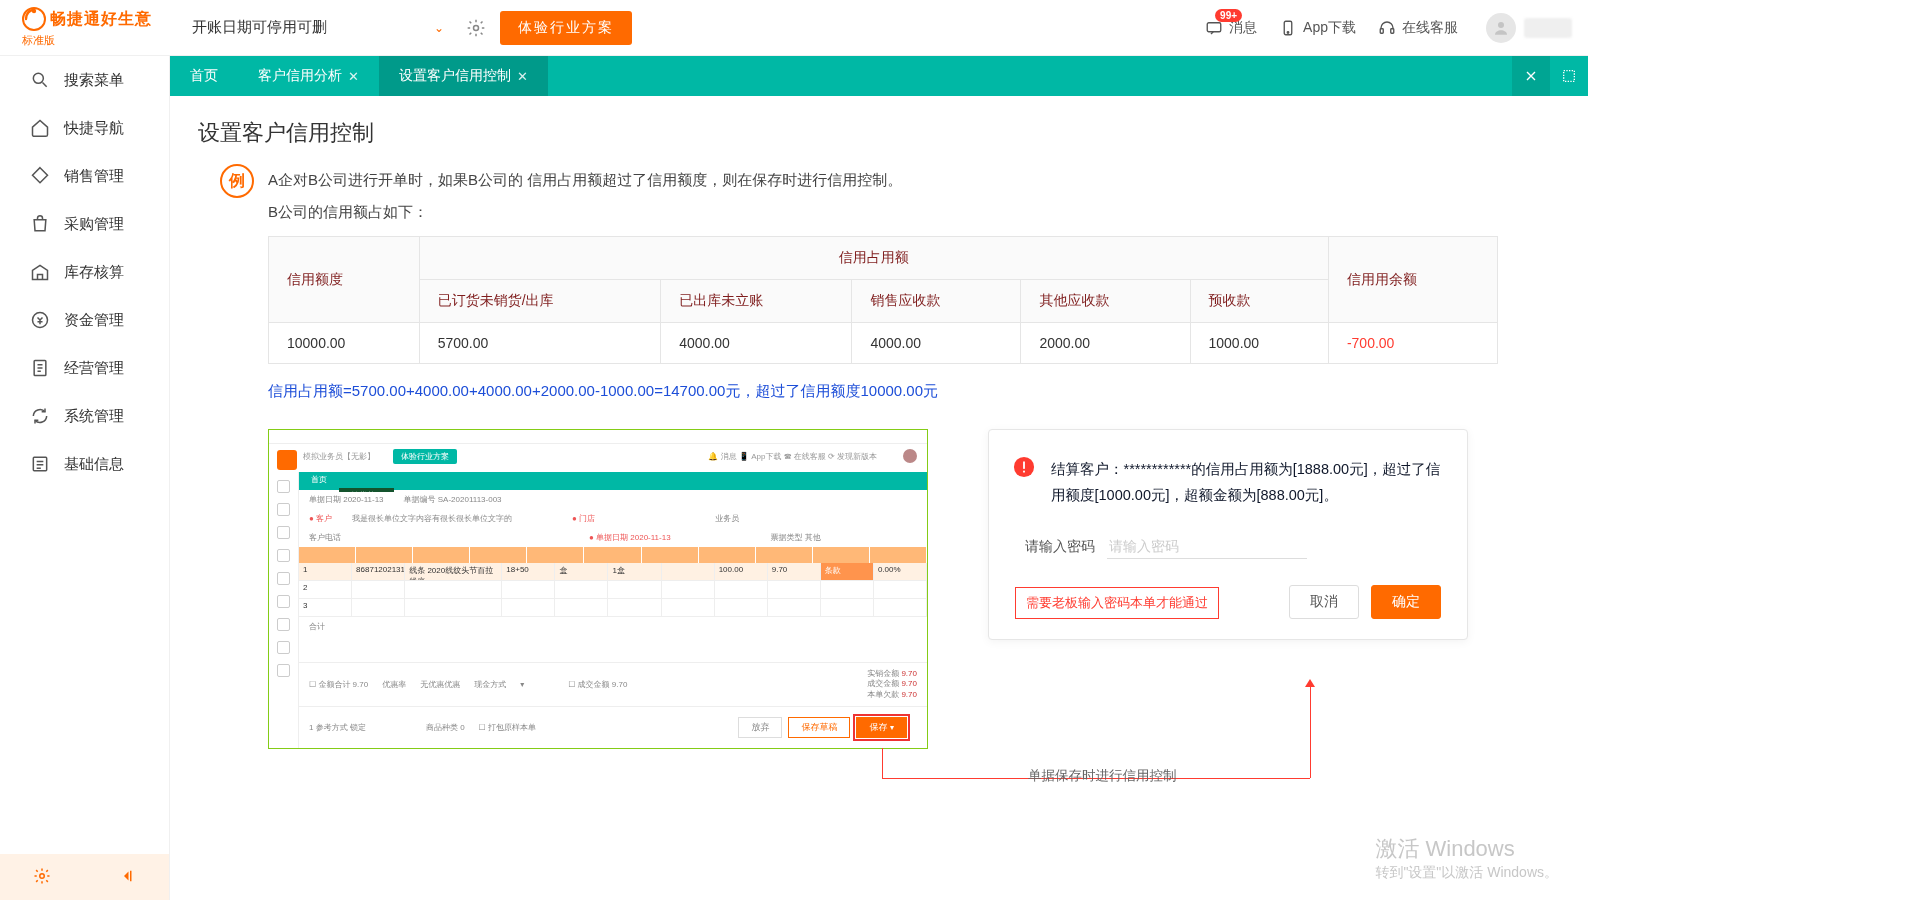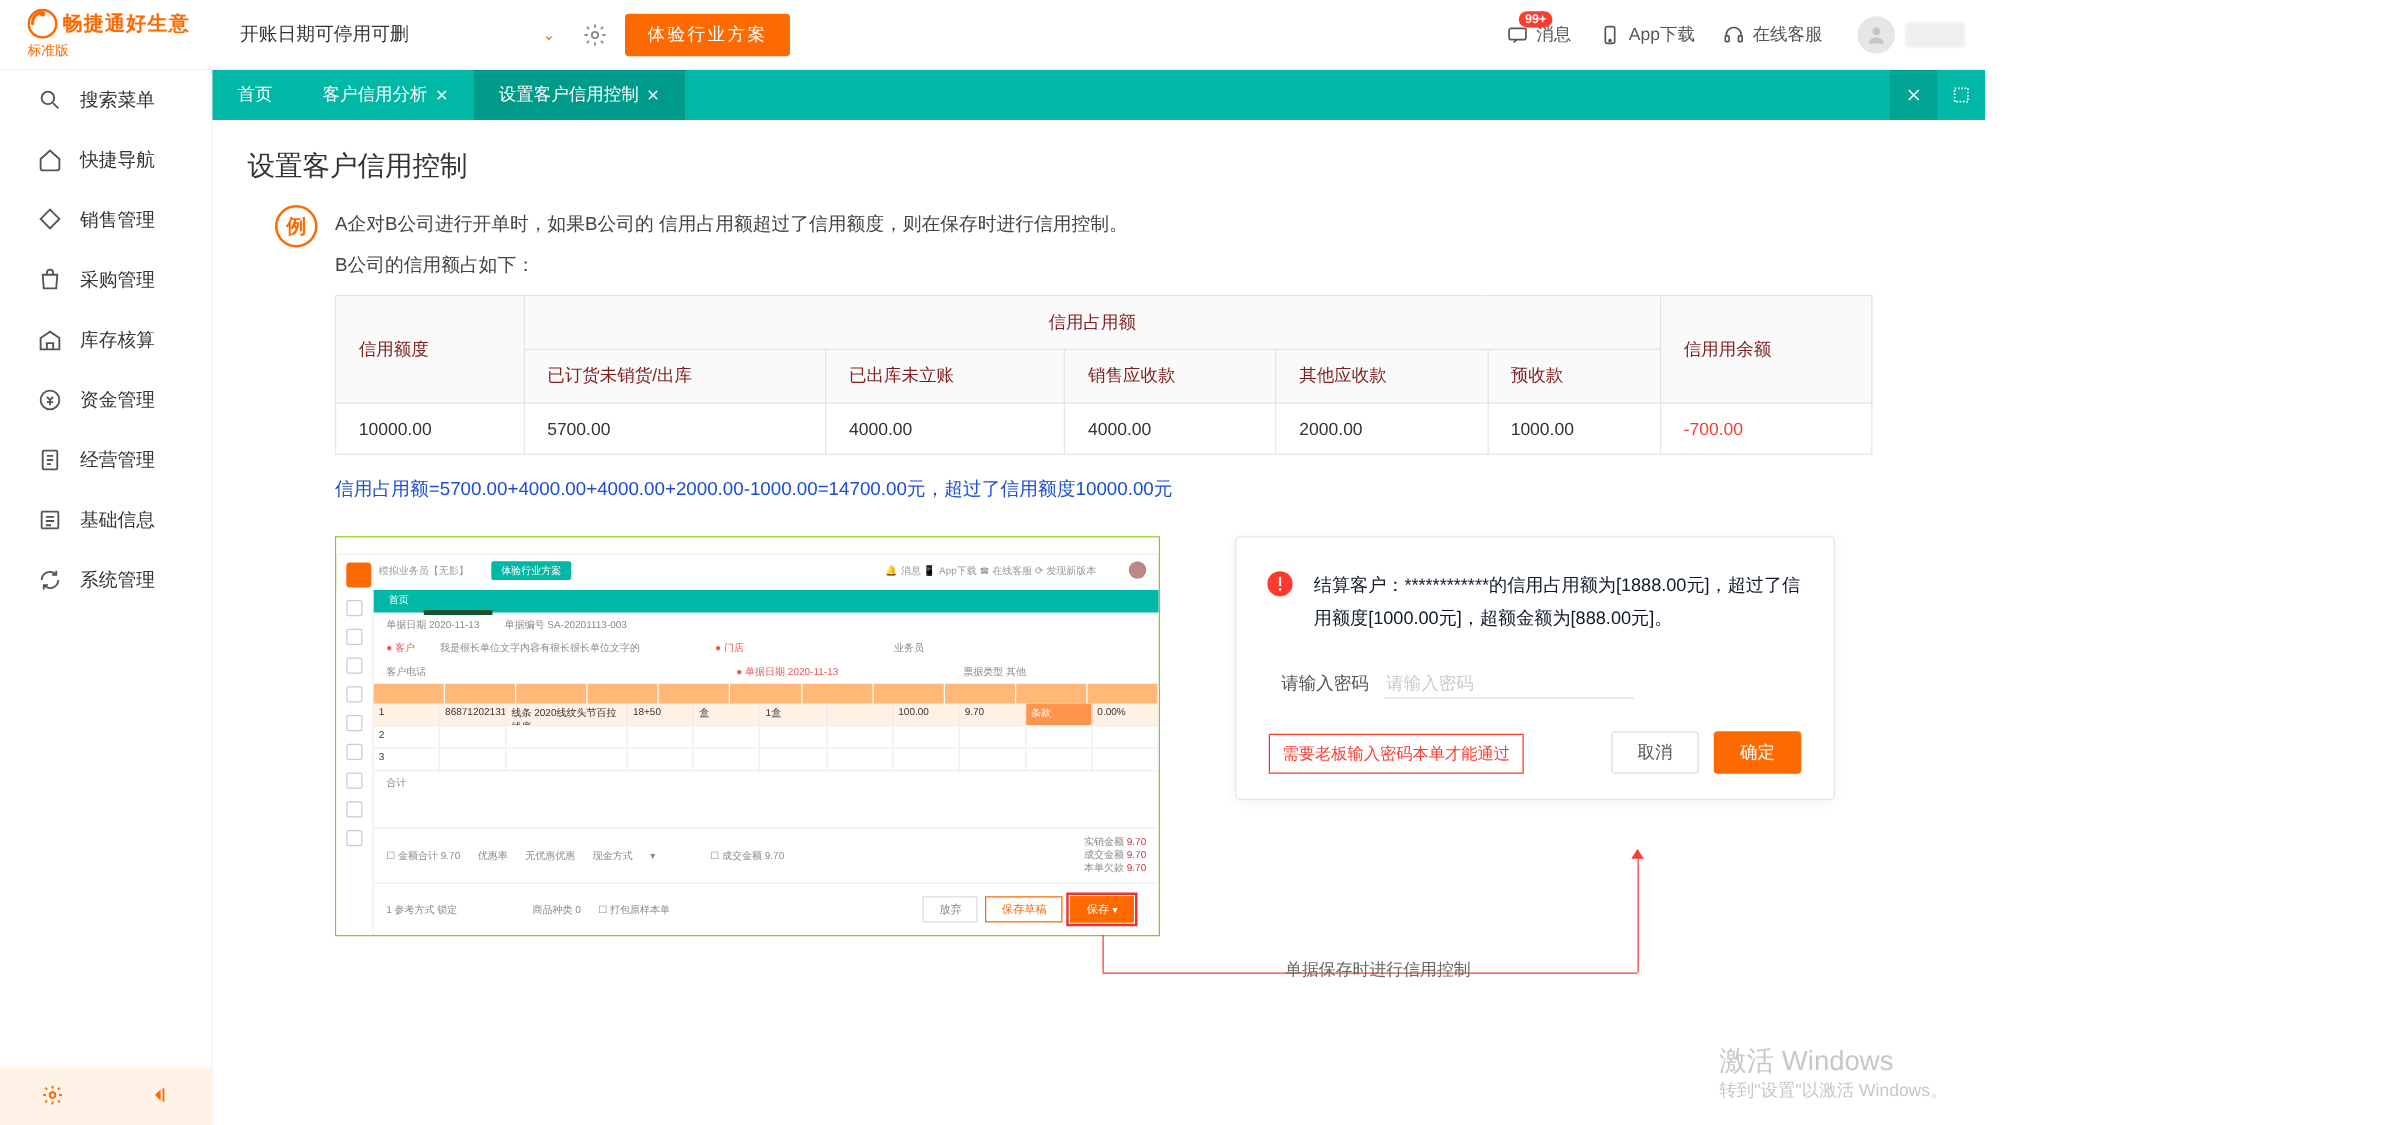--- a/index.html
+++ b/index.html
@@ -251,31 +251,31 @@
       </div>
       <div class="sb-item">
         <svg viewBox="0 0 24 24" fill="none" stroke="currentColor" stroke-width="1.8">
             <rect x="5" y="3" width="14" height="18" rx="1"></rect>
             <path d="M9 8h6M9 12h6M9 16h4"></path>
           </svg>
         <span>经营管理</span>
       </div>
       <div class="sb-item">
         <svg viewBox="0 0 24 24" fill="none" stroke="currentColor" stroke-width="1.8">
+            <path d="M4 12a8 8 0 0114-5M20 12a8 8 0 01-14 5"></path>
+            <path d="M18 3v4h-4M6 21v-4h4"></path>
+          </svg>
+        <span>系统管理</span>
+      </div>
+      <div class="sb-item">
+        <svg viewBox="0 0 24 24" fill="none" stroke="currentColor" stroke-width="1.8">
             <rect x="4" y="4" width="16" height="16" rx="1"></rect>
             <path d="M8 9h8M8 13h8M8 17h5"></path>
           </svg>
         <span>基础信息</span>
-      </div>
-      <div class="sb-item">
-        <svg viewBox="0 0 24 24" fill="none" stroke="currentColor" stroke-width="1.8">
-            <path d="M4 12a8 8 0 0114-5M20 12a8 8 0 01-14 5"></path>
-            <path d="M18 3v4h-4M6 21v-4h4"></path>
-          </svg>
-        <span>系统管理</span>
       </div>
       <div class="sb-spacer"></div>
       <div class="sb-footer">
         <div class="icon">
           <svg viewBox="0 0 24 24" fill="none" stroke="currentColor" stroke-width="2">
               <circle cx="12" cy="12" r="3"></circle>
               <path d="M12 2v3M12 19v3M4.2 4.2l2.1 2.1M17.7 17.7l2.1 2.1M2 12h3M19 12h3M4.2 19.8l2.1-2.1M17.7 6.3l2.1-2.1"></path>
             </svg>
         </div>
         <div class="icon">

